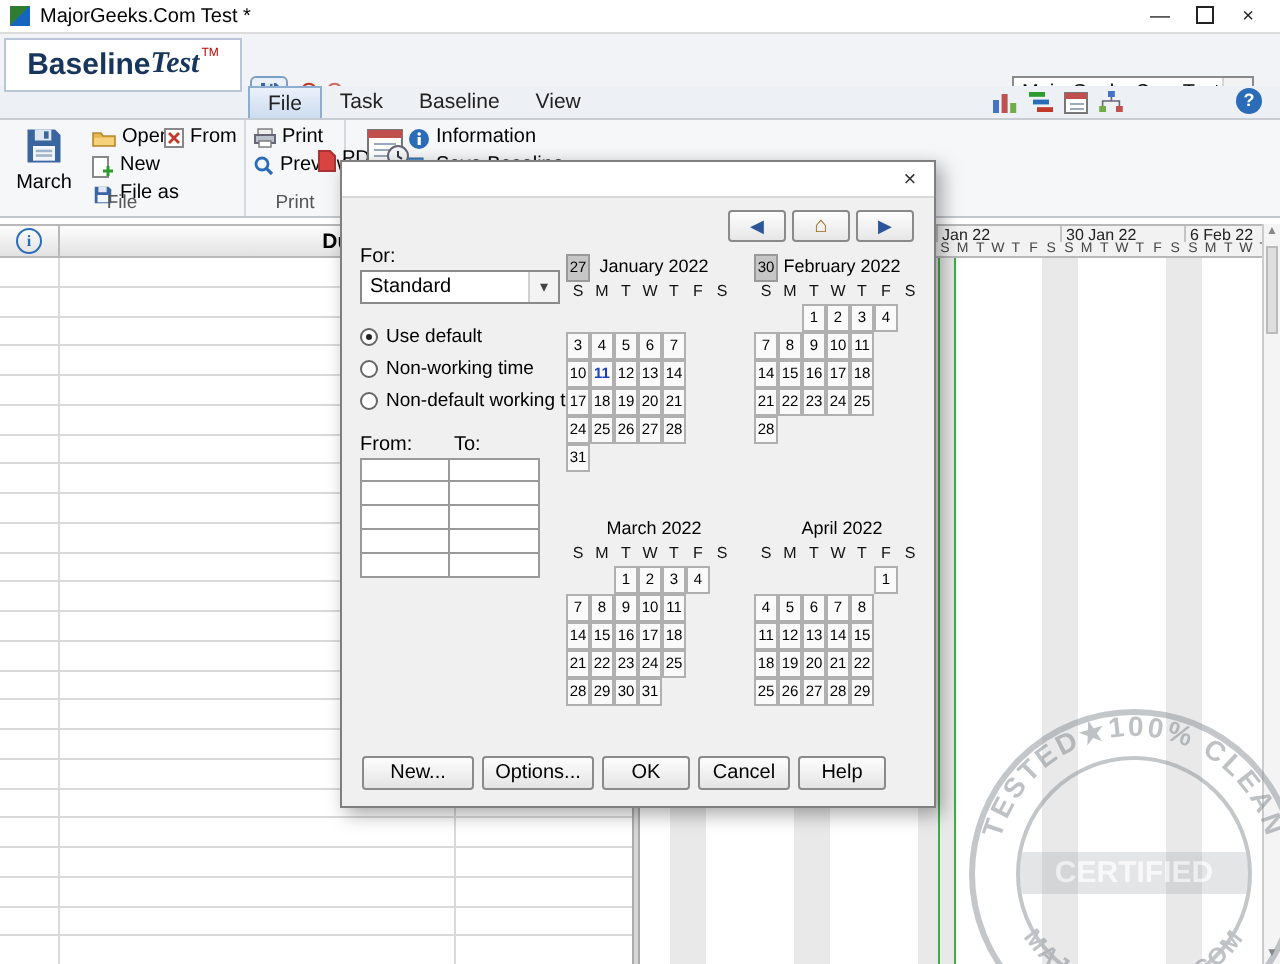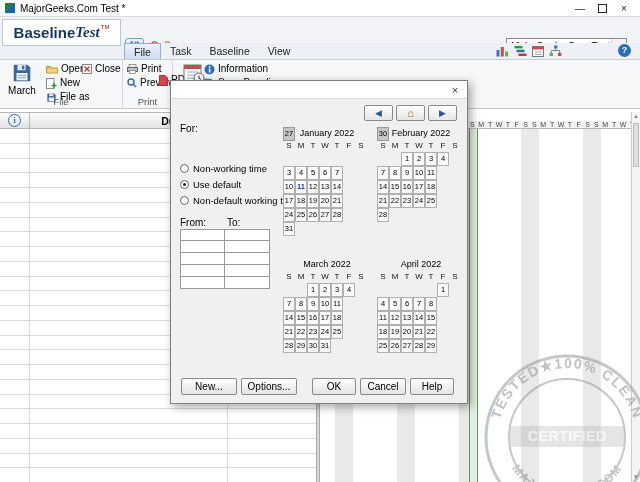--- a/index.html
+++ b/index.html
@@ -95,21 +95,21 @@
   .months{position:absolute;left:112px;top:28px;width:182px;display:grid;grid-template-columns:88px 88px;column-gap:6px;row-gap:22px;}
   .mtitle{text-align:center;font-size:9px;height:12px;line-height:12px;}
   .mweek{display:flex;}
   .mh{width:12px;height:13px;font-size:8px;text-align:center;line-height:13px;color:#111;}
   .md{width:12px;height:14px;box-sizing:border-box;border:1px solid #b0b0b0;background:#fafafa;font-size:7.5px;text-align:center;line-height:12px;}
   .md.wkend{background:#c6c6c6;border-color:#999;}
   .md.hl{color:#1a3fc4;font-weight:bold;}
   .md.empty{background:transparent;border-color:transparent;}
   .dlg-buttons{position:absolute;left:10px;bottom:8px;display:flex;gap:4px;}
   .dlg-btn{height:17px;border:1px solid #8a8a8a;border-radius:2px;background:linear-gradient(#fdfdfd,#e4e4e4);font-size:10px;text-align:center;line-height:16px;box-sizing:border-box;}
-  .b-new{width:56px;}.b-options{width:56px;margin-right:11px;}.b-ok{width:44px;}.b-cancel{width:46px;}.b-help{width:44px;}
+  .b-new{width:56px;}.b-options{width:56px;margin-right:0;}.b-ok{width:44px;}.b-cancel{width:46px;}.b-help{width:44px;}
   
   .watermark{position:absolute;left:482px;top:352px;width:170px;height:170px;opacity:.5;z-index:30;pointer-events:none;}
 </style>
 </head>
 <body>
 
 <div class="titlebar">
   <span class="app-icon"></span>
   <span class="title-text">MajorGeeks.Com Test *</span>
   <span class="win-controls">
@@ -195,21 +195,21 @@
           <path fill="#e9b44c" stroke="#b58a2e" stroke-width="0.8" d="M0.5 2.5h4l1 1.5h6v5h-11z"></path>
           <path fill="#f6d27c" d="M1 4.8h10v3.7H1z"></path>
         </svg>
       <span>Open</span>
     </div>
     <div class="ritem" style="left:82px;top:3px;">
       <svg width="10" height="10">
           <rect x="0.5" y="0.5" width="9" height="9" fill="#fff" stroke="#888"></rect>
           <path d="M2.5 2.5l5 5M7.5 2.5l-5 5" stroke="#c0392b" stroke-width="1.4"></path>
         </svg>
-      <span>Close</span>
+      <span>From</span>
     </div>
     <div class="ritem" style="left:46px;top:17px;">
       <svg width="11" height="11">
           <rect x="0.5" y="0.5" width="7.5" height="10" fill="#fff" stroke="#888"></rect>
           <path d="M5.5 7.5h5M8 5v5" stroke="#2e9b2e" stroke-width="1.5"></path>
         </svg>
       <span>New</span>
     </div>
     <div class="ritem" style="left:46px;top:31px;">
       <svg width="11" height="11" viewBox="0 0 24 24">
@@ -403,20 +403,27 @@
           <div class="c0"></div>
           <div class="c1"></div>
           <div class="c2"></div>
         </div>
       </div>
   </div>
 
   <div class="splitter"></div>
 
   <div class="gantt-pane">
+    <div class="g-weeks">
+        <div class="wcell" style="left: 24px; width: 62px;"></div>
+        <div class="wcell" style="left: 86px; width: 62px;"></div>
+        <div class="wcell" style="left: 148px; width: 62px;">Jan 22</div>
+        <div class="wcell" style="left: 210px; width: 62px;">30 Jan 22</div>
+        <div class="wcell" style="left: 272px; width: 62px;">6 Feb 22</div>
+      </div>
     <div class="g-days">
         <div class="dcell" style="left: 24px; width: 8.85714px;">S</div>
         <div class="dcell" style="left: 32.8571px; width: 8.85714px;">M</div>
         <div class="dcell" style="left: 41.7143px; width: 8.85714px;">T</div>
         <div class="dcell" style="left: 50.5714px; width: 8.85714px;">W</div>
         <div class="dcell" style="left: 59.4286px; width: 8.85714px;">T</div>
         <div class="dcell" style="left: 68.2857px; width: 8.85714px;">F</div>
         <div class="dcell" style="left: 77.1429px; width: 8.85714px;">S</div>
         <div class="dcell" style="left: 86px; width: 8.85714px;">S</div>
         <div class="dcell" style="left: 94.8571px; width: 8.85714px;">M</div>
@@ -473,29 +480,33 @@
     <span class="dlg-close">×</span>
   </div>
   <div class="dlg-body">
     <div class="nav-btns">
       <div class="nav-btn"><span>◀</span></div>
       <div class="nav-btn nav-home"><span>⌂</span></div>
       <div class="nav-btn"><span>▶</span></div>
     </div>
 
     <div class="for-label">For:</div>
+    <div class="cal-select">
+      <span>Standard</span>
+      <span class="cal-caret">▾</span>
+    </div>
 
     <div class="radios">
+        <div class="radio-row">
+          <div class="radio-circle sel"></div>
+          <div class="radio-label">Use default</div>
+        </div>
         <div class="radio-row">
           <div class="radio-circle"></div>
           <div class="radio-label">Non-working time</div>
-        </div>
-        <div class="radio-row">
-          <div class="radio-circle sel"></div>
-          <div class="radio-label">Use default</div>
         </div>
         <div class="radio-row">
           <div class="radio-circle"></div>
           <div class="radio-label">Non-default working time</div>
         </div>
       </div>
 
     <div class="from-label">From:</div>
     <div class="to-label">To:</div>
     <div class="range-table">

